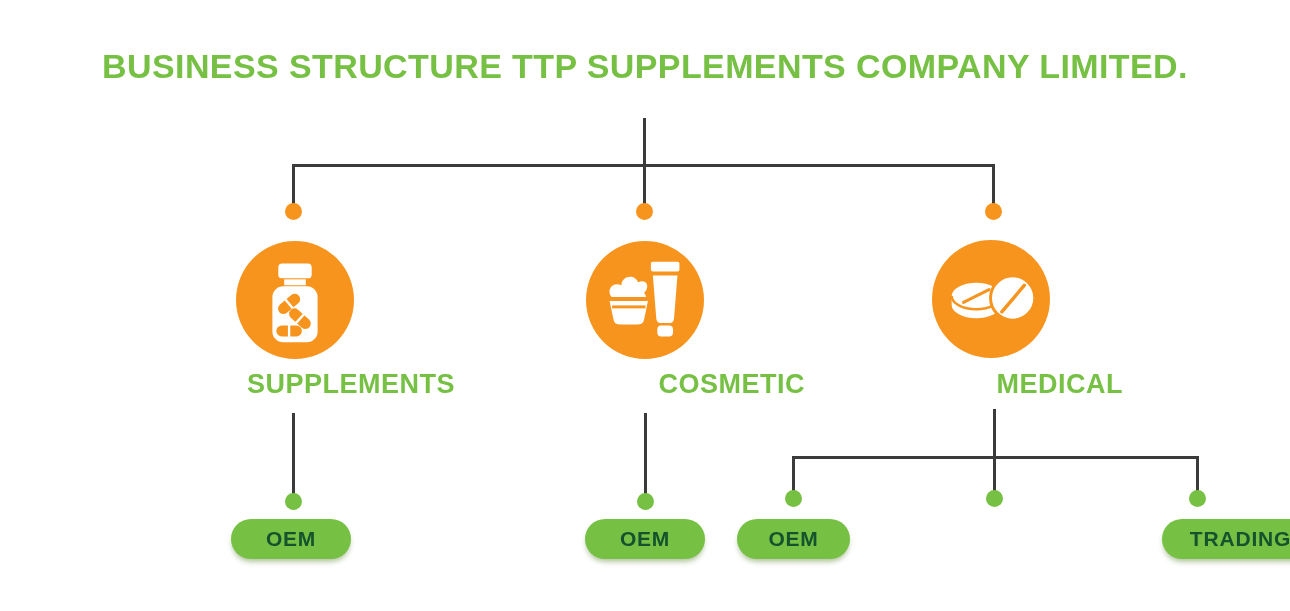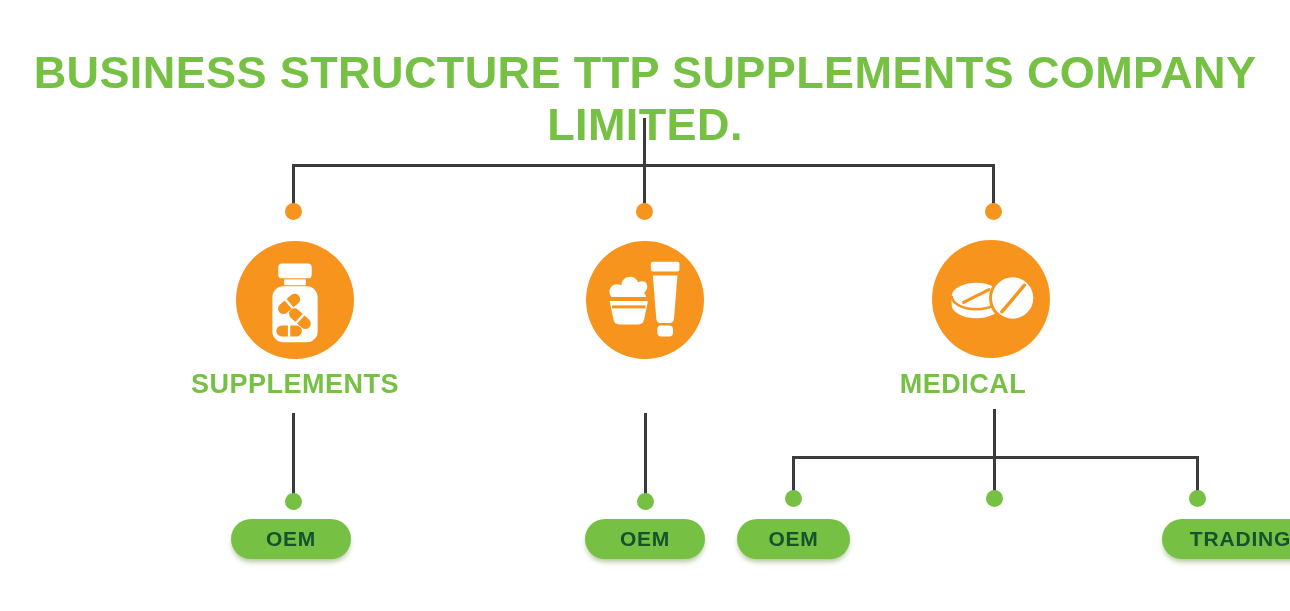--- a/index.html
+++ b/index.html
@@ -10,33 +10,33 @@
   }
   html,body{margin:0;padding:0;background:#fff;}
   .canvas{
     position:relative;width:1290px;height:611px;margin:0 auto;
     background:var(--background,#fff);
     font-family:"Liberation Sans",sans-serif;
     overflow:hidden;
   }
   .title{
     position:absolute;top:47px;left:0;width:100%;margin:0;
-    text-align:center;font-size:45px;font-weight:800;letter-spacing:.4px;
+    text-align:center;font-size:34px;font-weight:800;letter-spacing:.4px;
     color:var(--brand_green,#76C044);
   }
   .line{position:absolute;background:var(--connector_dark,#3B3B3B);}
   .line.v{width:3px;}
   .line.h{height:3px;}
   .dot{position:absolute;width:17px;height:17px;border-radius:50%;}
   .dot.orange{background:var(--brand_orange,#F7941E);}
   .dot.green{background:var(--brand_green,#76C044);}
   .node{position:absolute;width:118px;height:118px;}
   .node svg{display:block;width:118px;height:118px;}
   .branch-label{
-    position:absolute;top:369px;width:320px;text-align:center;
+    position:absolute;top:369px;width:320px;text-align:right;
     font-size:27px;font-weight:800;letter-spacing:.5px;
     color:var(--brand_green,#76C044);
   }
   .pill{
     position:absolute;top:519px;height:40px;border-radius:21px;
     background:var(--brand_green,#76C044);color:#14532d;
     display:flex;align-items:center;justify-content:center;
     font-size:21px;font-weight:700;letter-spacing:.8px;
     box-shadow:0 4px 5px -1px rgba(90,130,50,.45);
   }
@@ -95,20 +95,21 @@
       <circle cx="60" cy="60" r="60" fill="var(--brand_orange)"></circle>
       <path d="M20,57 a25,13.5 0 0 1 50,0 v9 a25,13.5 0 0 1 -50,0 z" fill="#fff"></path>
       <path d="M20,57 a25,13.5 0 0 0 50,0" stroke="var(--brand_orange)" stroke-width="2.5" fill="none"></path>
       <line x1="32" y1="63.5" x2="58" y2="50.5" stroke="var(--brand_orange)" stroke-width="3" stroke-linecap="round"></line>
       <circle cx="82" cy="59" r="22.5" fill="#fff" stroke="var(--brand_orange)" stroke-width="3"></circle>
       <line x1="71" y1="73" x2="94" y2="46" stroke="var(--brand_orange)" stroke-width="3.5" stroke-linecap="round"></line>
     </svg>
   </div>
 
   <div class="branch-label" style="left:135px">SUPPLEMENTS</div>
+  <div class="branch-label" style="left:485px">COSMETIC</div>
   <div class="branch-label" style="left:803px">MEDICAL</div>
 
   <div class="line v" style="left:292px;top:413px;height:82px"></div>
   <div class="dot green" style="left:285px;top:493px"></div>
 
   <div class="line v" style="left:644px;top:413px;height:82px"></div>
   <div class="dot green" style="left:637px;top:493px"></div>
 
   <div class="line v" style="left:993px;top:409px;height:50px"></div>
   <div class="line h" style="left:792px;top:456px;width:407px"></div>

